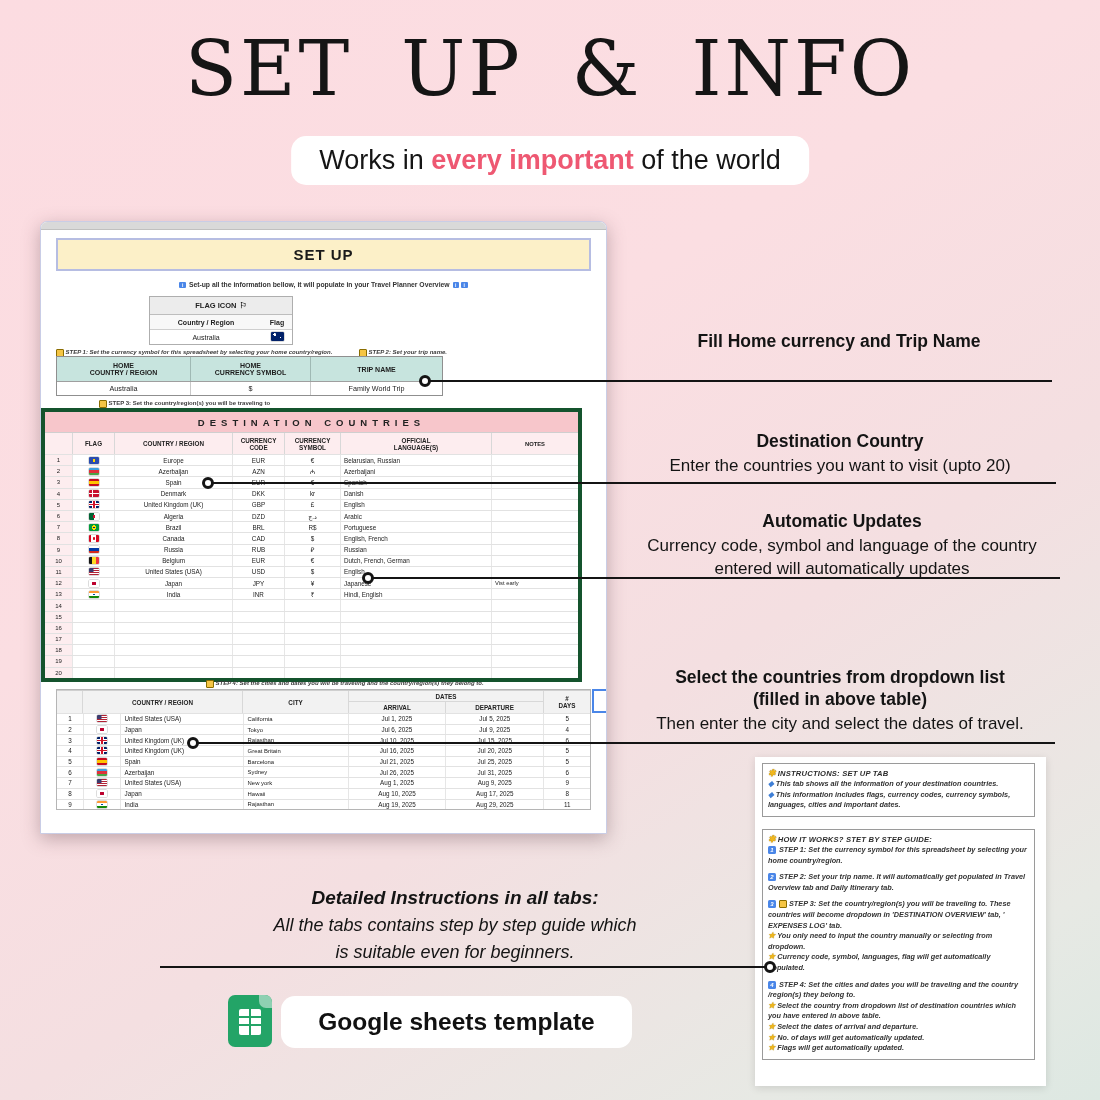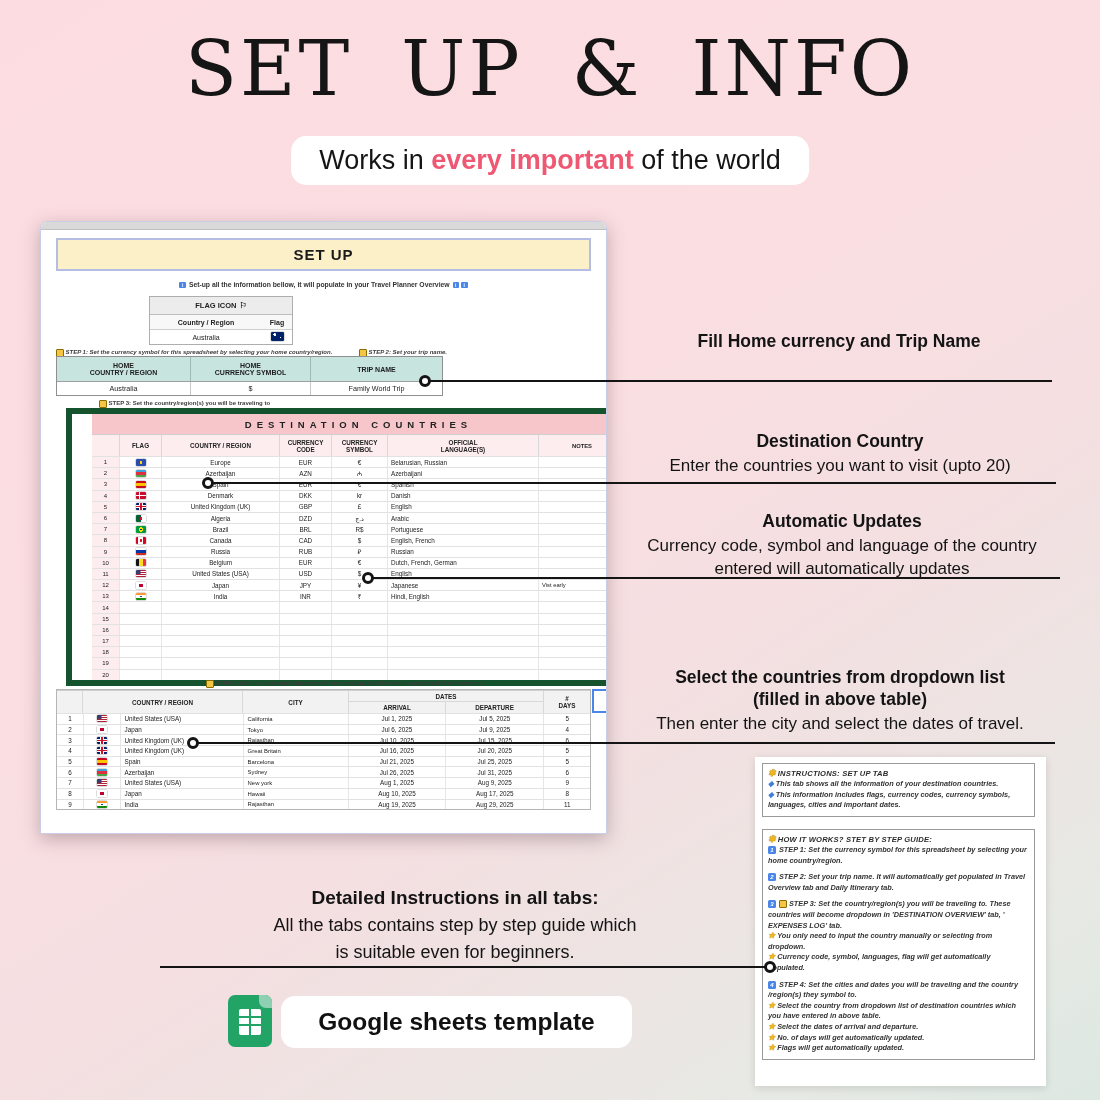--- a/index.html
+++ b/index.html
@@ -42,21 +42,21 @@
   .yic{display:inline-block;width:5.5px;height:5.5px;background:#f5c544;border:1px solid #8a6d00;
     border-radius:1px;vertical-align:middle;margin-right:2px;}
   
   .home{position:absolute;left:15px;top:134px;width:385px;border:1px solid #8f8f8f;font-size:7px;color:#1d1d1d;}
   .home .hrow{display:flex;height:24px;background:#c7e4de;font-weight:bold;text-align:center;}
   .home .hrow>div{display:flex;align-items:center;justify-content:center;white-space:pre-line;border-right:1px solid #9fb9b4;font-size:7px;}
   .home .vrow{display:flex;height:13px;background:#fff;border-top:1px solid #9f9f9f;text-align:center;}
   .home .vrow>div{display:flex;align-items:center;justify-content:center;border-right:1px solid #c9c9c9;font-size:7.2px;}
   .home .c1{width:133px;} .home .c2{width:119px;} .home .c3{width:131px;border-right:none!important;}
   
-  .ctable{position:absolute;left:25px;top:186px;width:533px;border:6px solid #14532d;padding-left:20px;}
+  .ctable{position:absolute;left:0;top:186px;width:533px;border:4px solid #14532d;}
   .ttlbar{height:20px;display:flex;align-items:center;justify-content:center;font-weight:bold;
     font-size:9.5px;letter-spacing:5px;color:#222;}
   .ctable .ttlbar{background:#f7c6cb;}
   .chead{display:flex;height:21px;background:#fdedef;font-weight:bold;font-size:6.3px;color:#222;border-top:1px solid #cfcfcf;}
   .chead>div{display:flex;align-items:center;justify-content:center;text-align:center;white-space:pre-line;border-right:1px solid #d8d8d8;}
   .crow{display:flex;height:11.2px;box-sizing:border-box;border-top:1px solid #e2e2e2;font-size:6.3px;color:#222;background:#fff;}
   .crow>div{display:flex;align-items:center;justify-content:center;border-right:1px solid #e6e6e6;overflow:hidden;}
   .cn{width:27px;background:#fdedef;font-size:6px;} .cf{width:41px;} .cc{width:117px;}
   .ccode{width:51px;} .csym{width:55px;} .clang{width:151px;justify-content:flex-start!important;padding-left:3px;box-sizing:border-box;}
   .cnotes{width:86px;justify-content:flex-start!important;padding-left:3px;box-sizing:border-box;border-right:none!important;font-size:5.8px;}
@@ -558,21 +558,21 @@
     <div class="t">Automatic Updates</div>
     <div class="s">Currency code, symbol and language of the country</div>
     <div class="s">entered will automatically updates</div>
   </div>
   <div class="anno" style="left:620px;top:665px;width:440px;">
     <div class="t">Select the countries from dropdown list</div>
     <div class="t" style="margin-top:-3px;">(filled in above table)</div>
     <div class="s">Then enter the city and select the dates of travel.</div>
   </div>
 
-  <div class="anno anno5" style="left:180px;top:884px;width:550px;">
+  <div class="anno anno5" style="left:180px;top:884px;width:550px;font-style:italic;">
     <div class="t">Detailed Instructions in all tabs:</div>
     <div class="s">All the tabs contains step by step guide which</div>
     <div class="s">is suitable even for beginners.</div>
   </div>
 
   <div class="gs-icon">
     <div class="fold"></div>
     <div class="grid"></div>
   </div>
   <div class="gs-pill">Google sheets template</div>
@@ -588,21 +588,21 @@
     </div>
     <div class="ibox ibox2">
       <div class="bt"><span class="ic-flower">✱</span><span>HOW IT WORKS? STET BY STEP GUIDE:</span></div>
       <div>
 
       <div class="iline"><span class="ic-num">1</span><span>STEP 1:  Set the currency symbol for this spreadsheet by selecting your home country/region.</span></div>
           <div class="iline gap"><span class="ic-num">2</span><span>STEP 2: Set your trip name. It will automatically get populated in Travel Overview tab and Daily Itinerary tab.</span></div>
           <div class="iline gap"><span class="ic-num">3</span><span class="ic-pointer"></span><span>STEP 3:  Set the country/region(s) you will be traveling to. These countries will become dropdown in 'DESTINATION OVERVIEW' tab, ' EXPENSES LOG' tab.</span></div>
           <div class="iline"><span class="ic-star">★</span><span>You only need to input the country manually or selecting from dropdown.</span></div>
           <div class="iline"><span class="ic-star">★</span><span>Currency code, symbol, languages, flag will get automatically populated.</span></div>
-          <div class="iline gap"><span class="ic-num">4</span><span>STEP 4: Set the cities and dates you will be traveling and the country /region(s)  they symbol to.</span></div>
+          <div class="iline gap"><span class="ic-num">4</span><span>STEP 4: Set the cities and dates you will be traveling and the country /region(s)  they belong to.</span></div>
           <div class="iline"><span class="ic-star">★</span><span>Select the country from dropdown list of destination countries which you have entered in above table.</span></div>
           <div class="iline"><span class="ic-star">★</span><span>Select the dates of arrival and departure.</span></div>
           <div class="iline"><span class="ic-star">★</span><span>No. of days will get automatically updated.</span></div>
           <div class="iline"><span class="ic-star">★</span><span>Flags will get automatically updated.</span></div>
         </div>
     </div>
   </div>
 
 </div>
 

